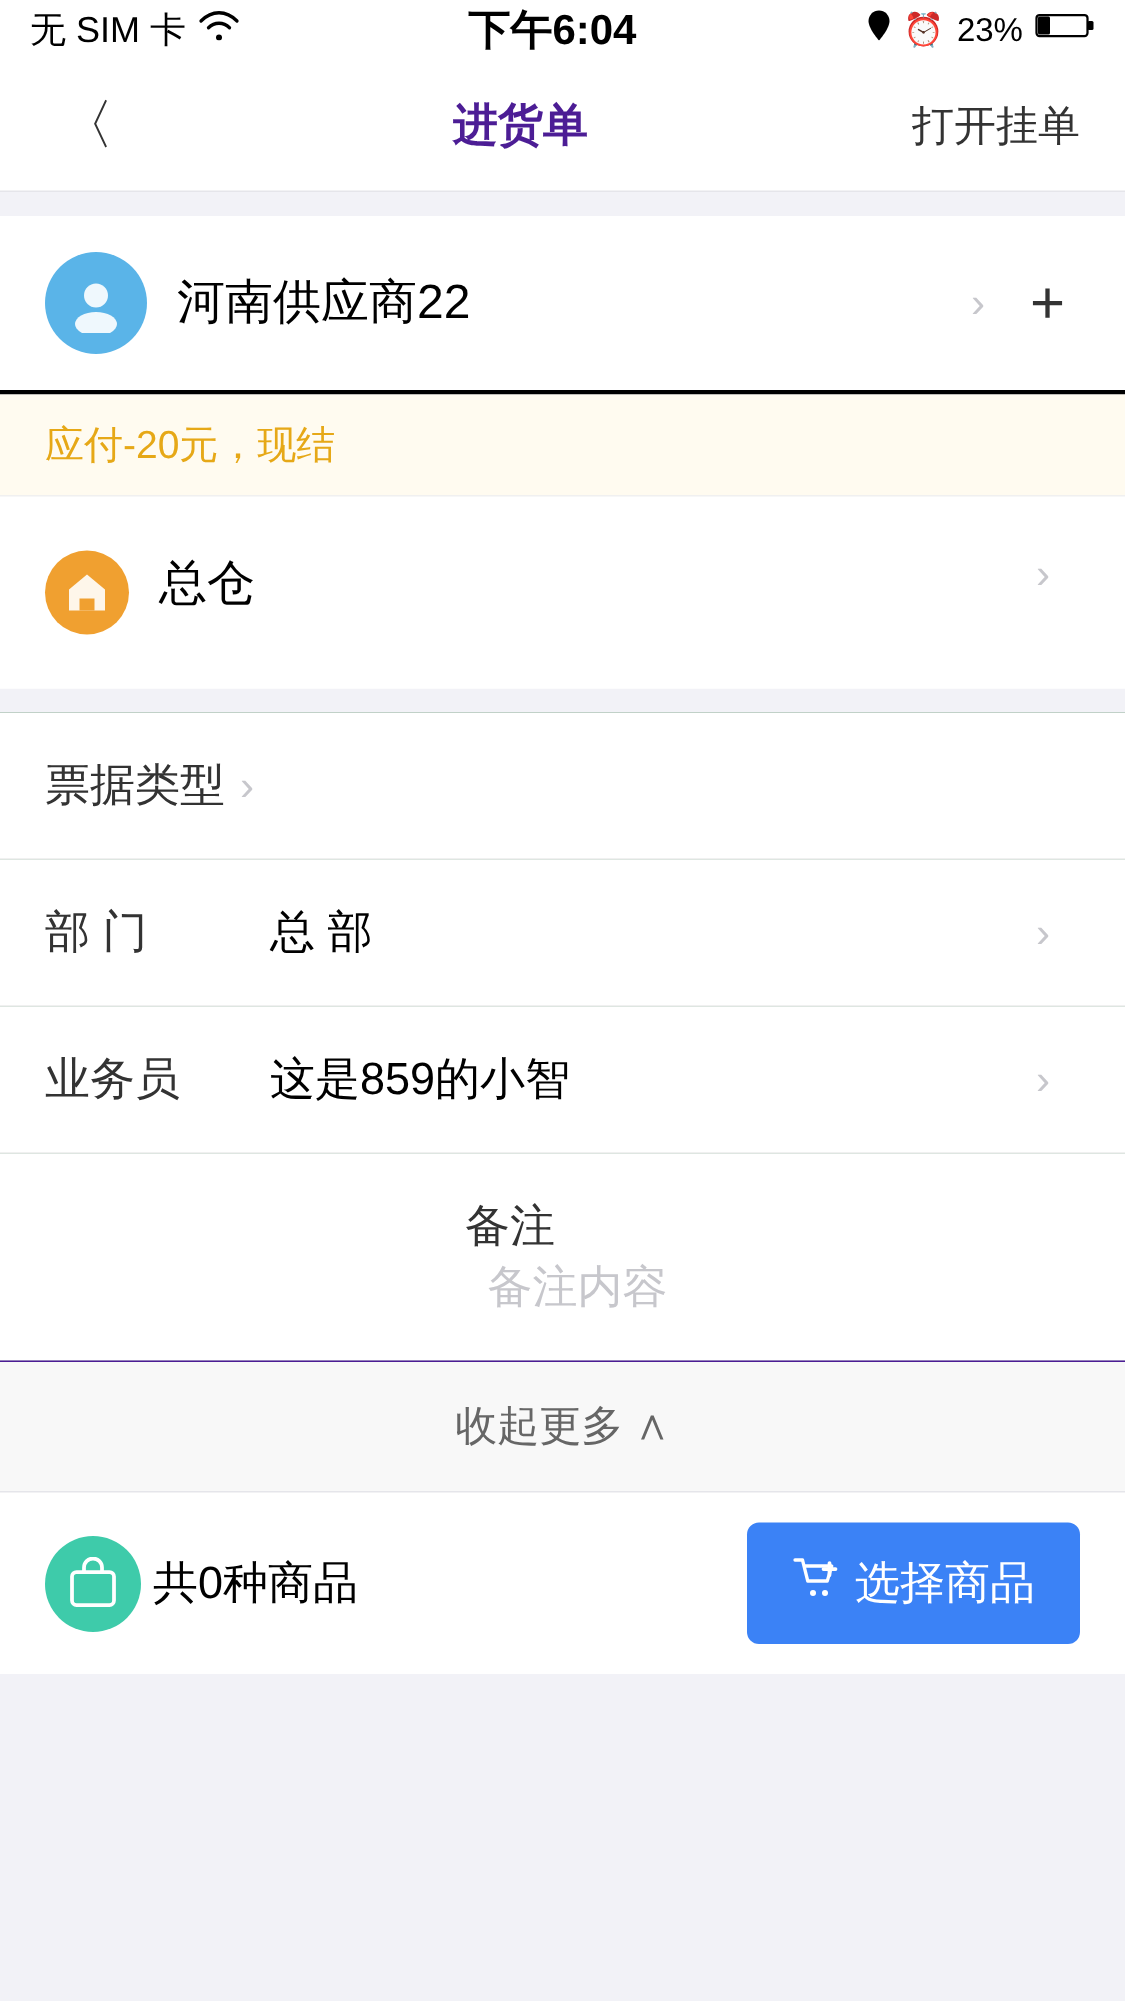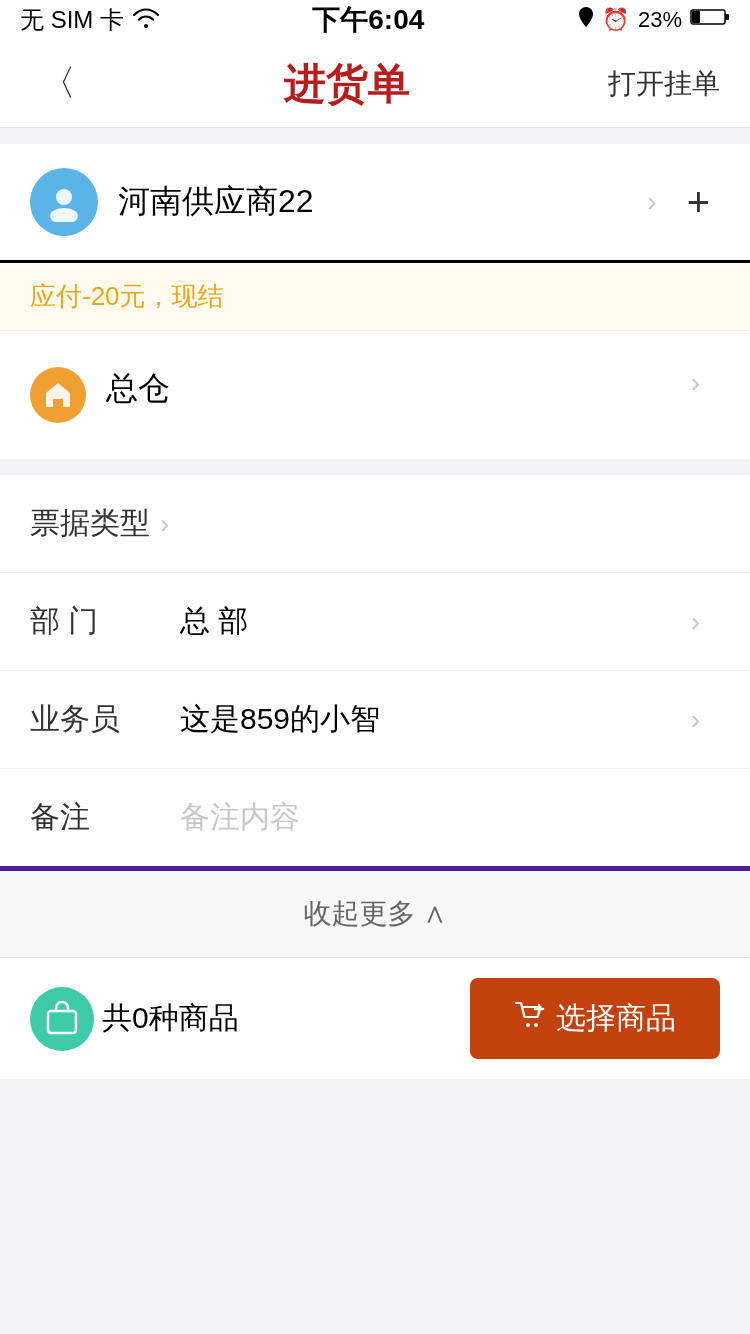--- a/index.html
+++ b/index.html
@@ -37,23 +37,23 @@
       padding: 0 30px;
       border-bottom: 1px solid #e5e5ea;
     }
     .nav-back {
       font-size: 36px;
       color: #333;
       cursor: pointer;
       padding: 10px;
     }
     .nav-title {
-      font-size: 42px;
+      font-size: 30px;
       font-weight: 600;
-      color: #b91c1c;
+      color: #4c1d95;
     }
     .nav-action {
       font-size: 28px;
       color: #333;
       cursor: pointer;
     }
 
     
     .section-divider {
       height: 16px;
@@ -142,21 +142,21 @@
       margin-top: 16px;
     }
     .form-row {
       display: flex;
       align-items: center;
       padding: 28px 30px;
       border-bottom: 1px solid #f0f0f0;
       background: #fff;
       min-height: 88px;
     }
-    .form-row:last-child { border-bottom: none; }
+    .form-row:last-child { border-bottom: none; flex-direction: column; }
     .form-label {
       font-size: 30px;
       color: #333;
       width: 130px;
       flex-shrink: 0;
     }
     .form-value {
       flex: 1;
       font-size: 30px;
       color: #000;
@@ -171,21 +171,21 @@
 
     
     .collapse-row {
       background: #f8f8f8;
       display: flex;
       align-items: center;
       justify-content: center;
       padding: 24px 30px;
       color: #666;
       font-size: 28px;
-      border-top: 5px solid #4c1d95;
+      border-top: 1px solid #4c1d95;
     }
 
     
     .bottom-bar {
       background: #fff;
       display: flex;
       align-items: center;
       padding: 20px 30px;
       border-top: 1px solid #e5e5ea;
       gap: 8px;
@@ -199,25 +199,25 @@
       align-items: center;
       justify-content: center;
       flex-shrink: 0;
     }
     .product-count-text {
       flex: 1;
       font-size: 30px;
       color: #000;
     }
     .select-product-btn {
-      background: #c2410c;
+      background: #3b82f6;
       color: #fff;
       border: none;
       border-radius: 8px;
-      padding: 20px 44px;
+      padding: 20px 30px;
       font-size: 30px;
       display: flex;
       align-items: center;
       gap: 10px;
       cursor: pointer;
       white-space: nowrap;
     }
 
     
     .remaining {

